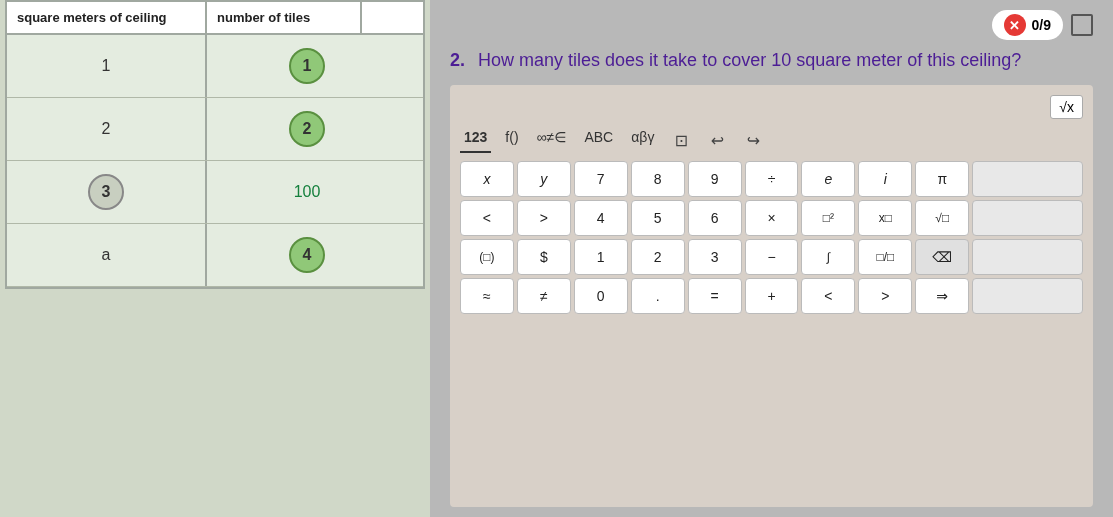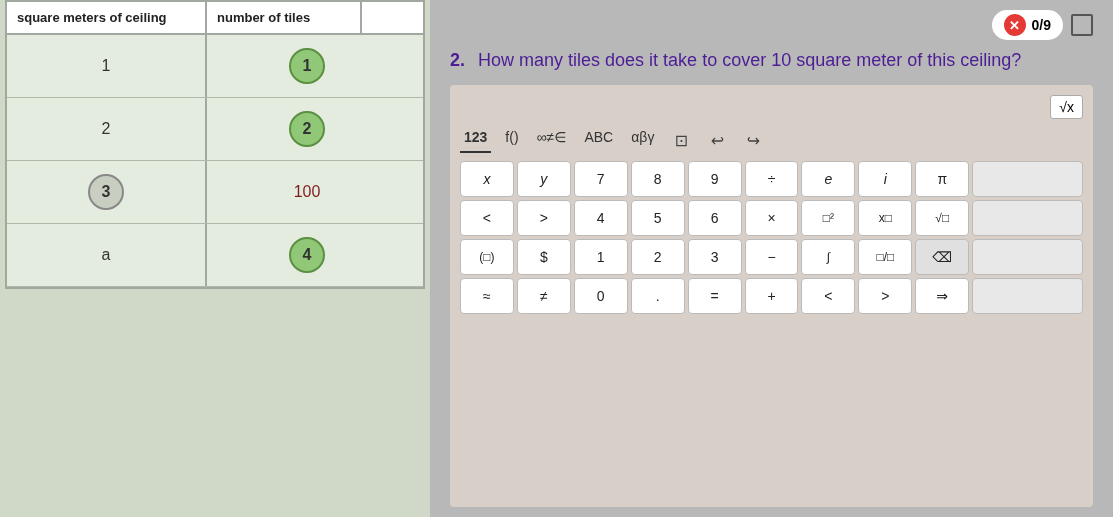--- a/index.html
+++ b/index.html
@@ -294,21 +294,21 @@
         <div class="cell-right">
           <div class="circle-badge green">2</div>
         </div>
       </div>
 
       <div class="table-row">
         <div class="cell-left">
           <div class="circle-badge">3</div>
         </div>
         <div class="cell-right">
-          <span style="font-size:16px;color:#7f1d1d;">100</span>
+          <span style="font-size:16px;color:#15803d;">100</span>
         </div>
       </div>
 
       <div class="table-row">
         <div class="cell-left">
           <span>a</span>
         </div>
         <div class="cell-right">
           <div class="circle-badge green">4</div>
         </div>

